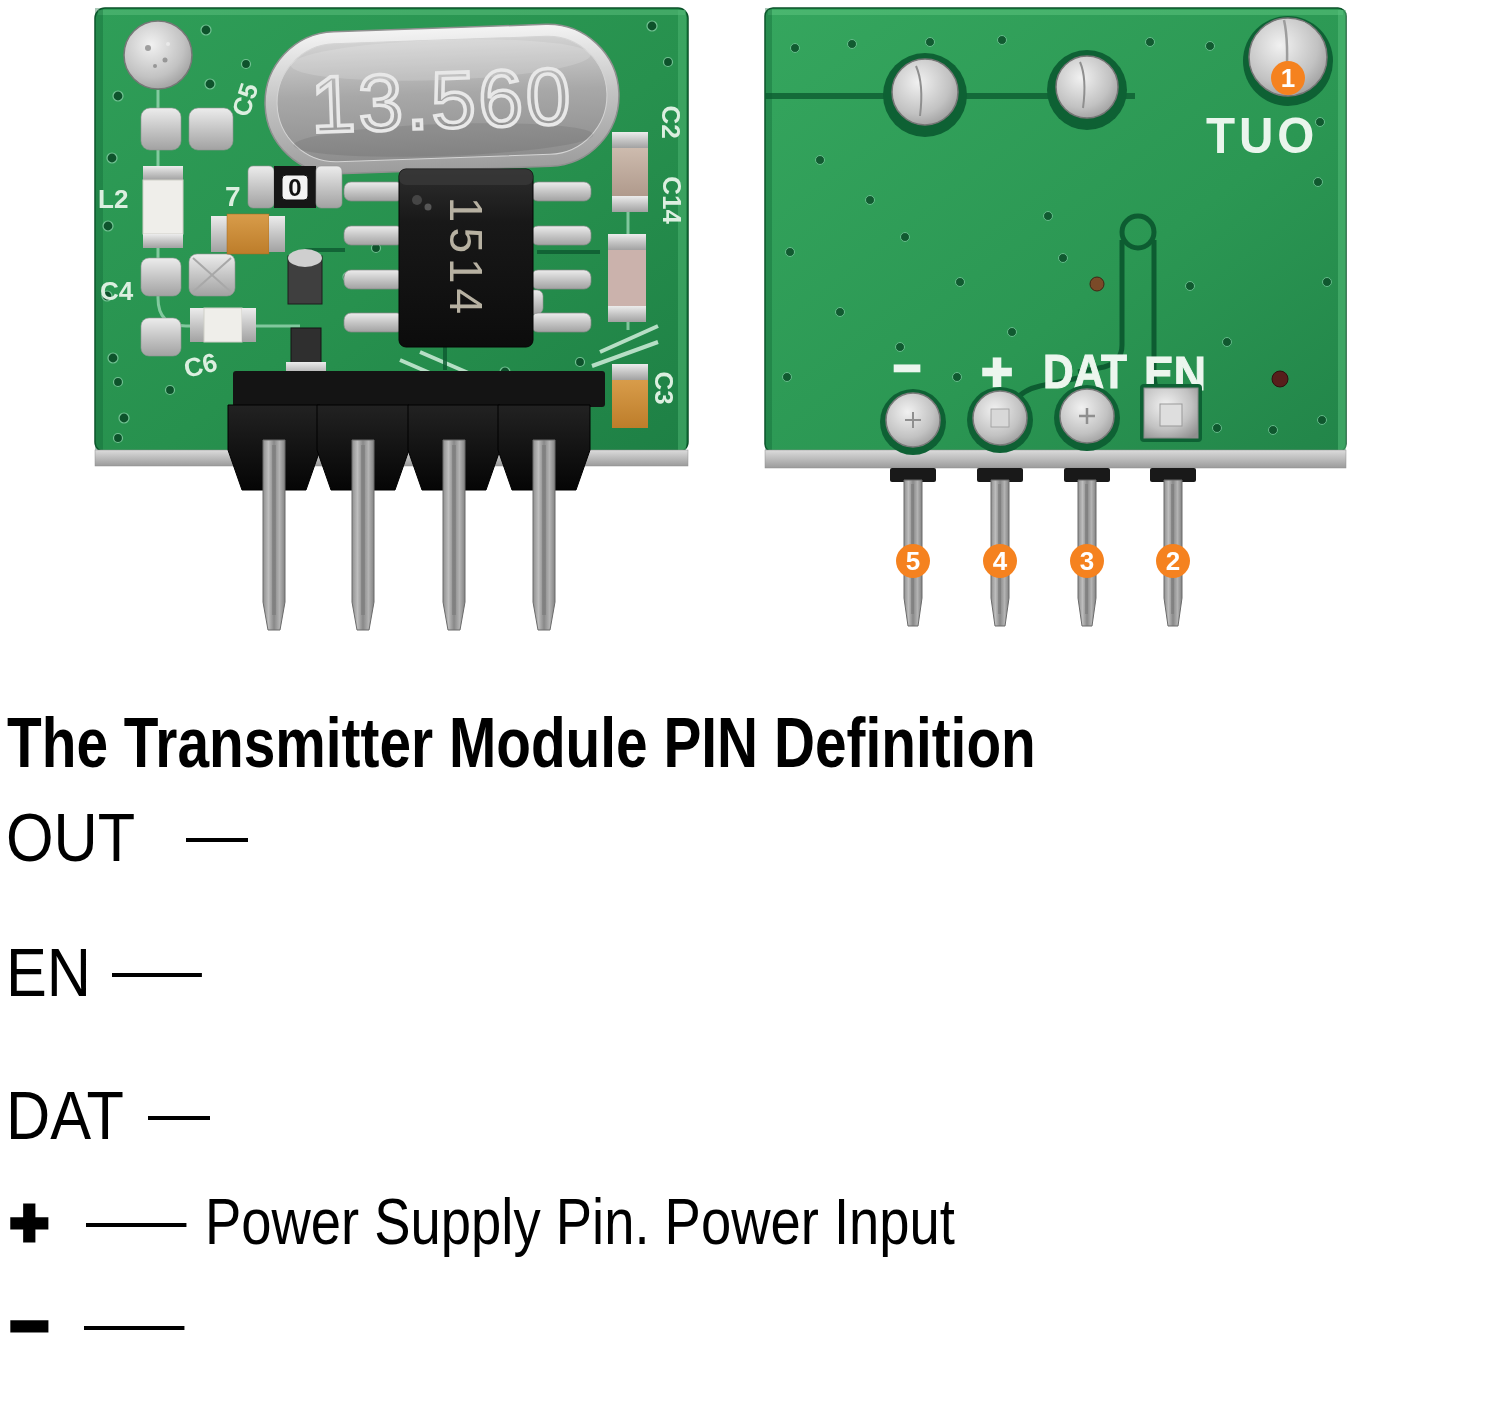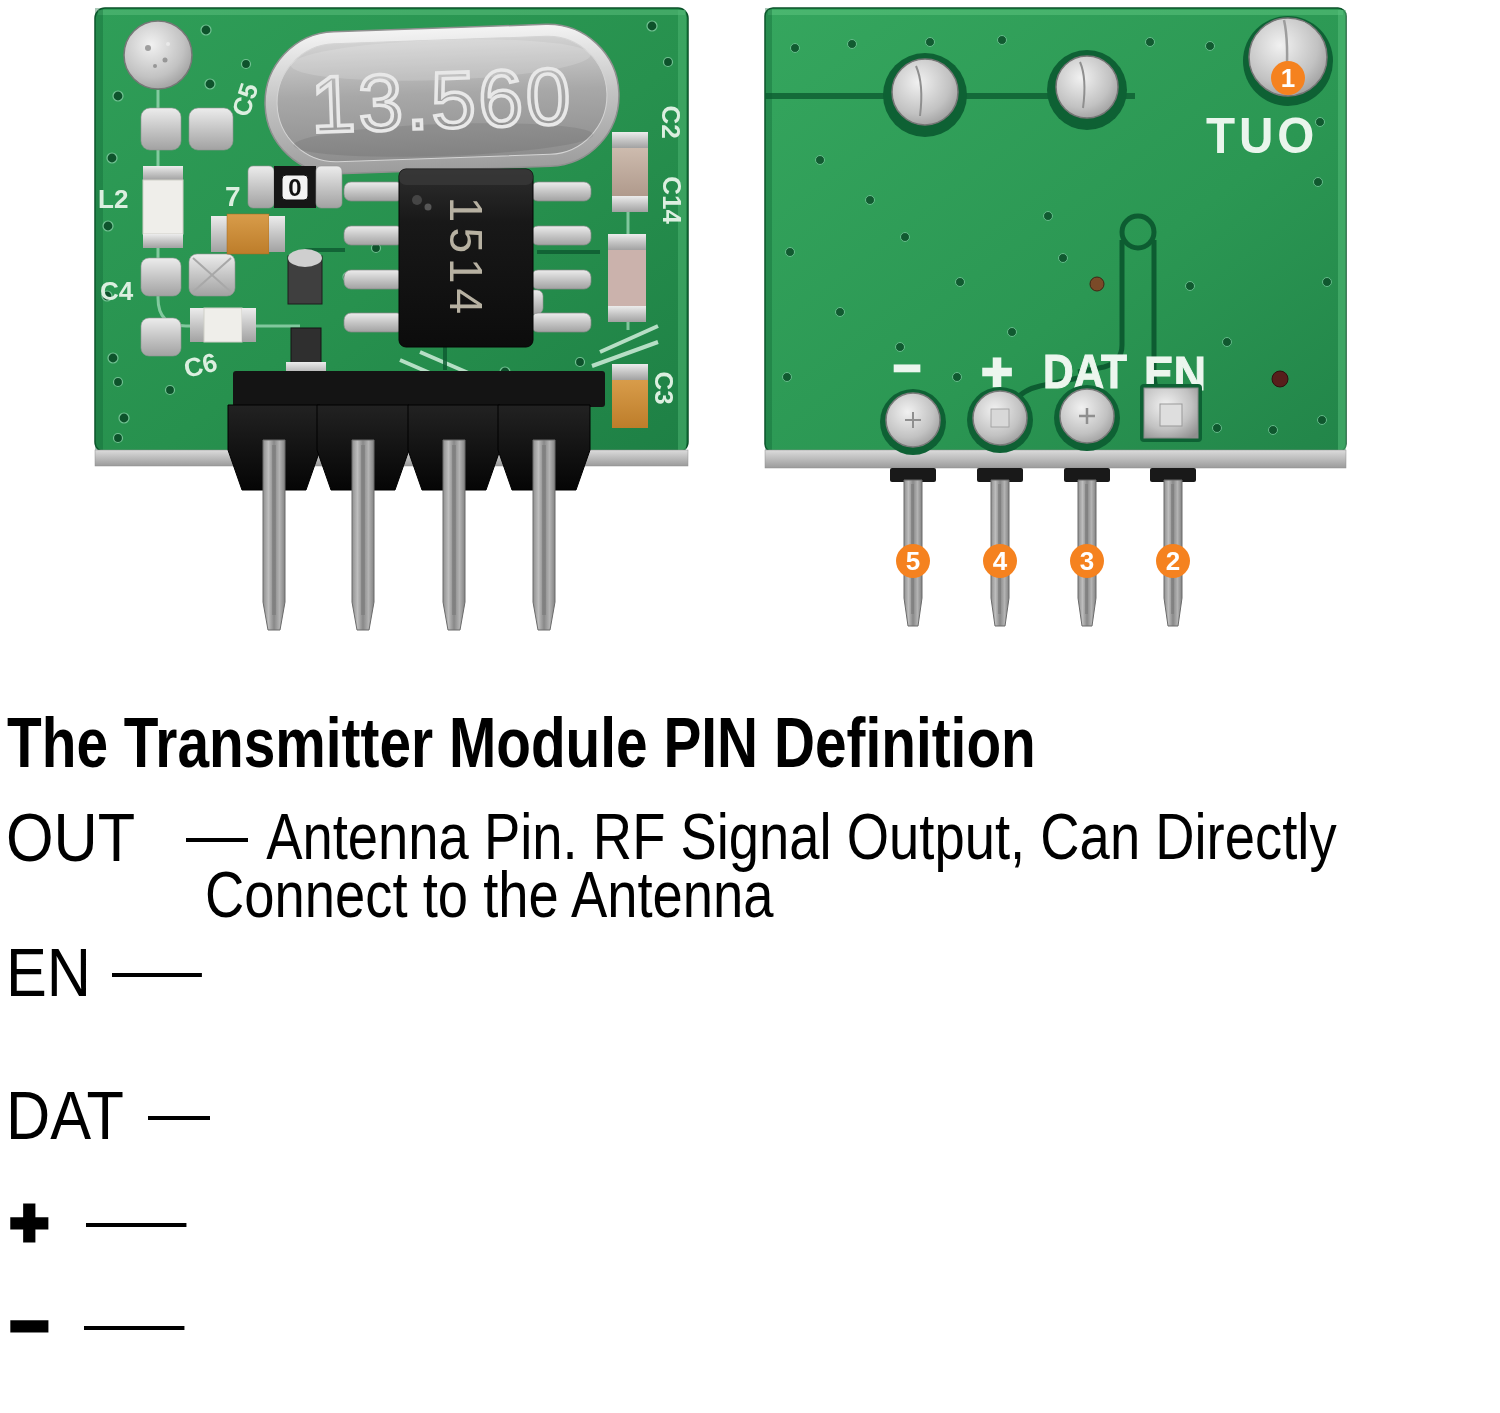--- a/index.html
+++ b/index.html
@@ -351,39 +351,38 @@
     </g>
   </g>
 </svg>
 
 
 <h1 class="defs-title">The Transmitter Module PIN Definition</h1>
 
 <div class="defrow row-out">
   <span class="lbl">OUT</span>
   <span class="dash dash-out">—</span>
-  <div class="desc">
-    <span class="line indent">Antenna Pin. RF Signal Output, Can Directly</span>
-    <span class="line">Connect to the Antenna</span>
-  </div>
 </div>
 
 <div class="defrow row-en">
   <span class="lbl">EN</span>
   <span class="dash dash-en">—</span>
 </div>
 
 <div class="defrow row-dat">
   <span class="lbl">DAT</span>
   <span class="dash dash-dat">—</span>
 </div>
 
 <div class="defrow row-plus">
   <span class="lbl lbl-sym">+</span>
   <span class="dash dash-plus">—</span>
+  <div class="desc">
+    <span class="line">Power Supply Pin. Power Input</span>
+  </div>
 </div>
 
 <div class="defrow row-minus">
   <span class="lbl lbl-sym">−</span>
   <span class="dash dash-minus">—</span>
 </div>
 
 </div>
 
 </body></html>

